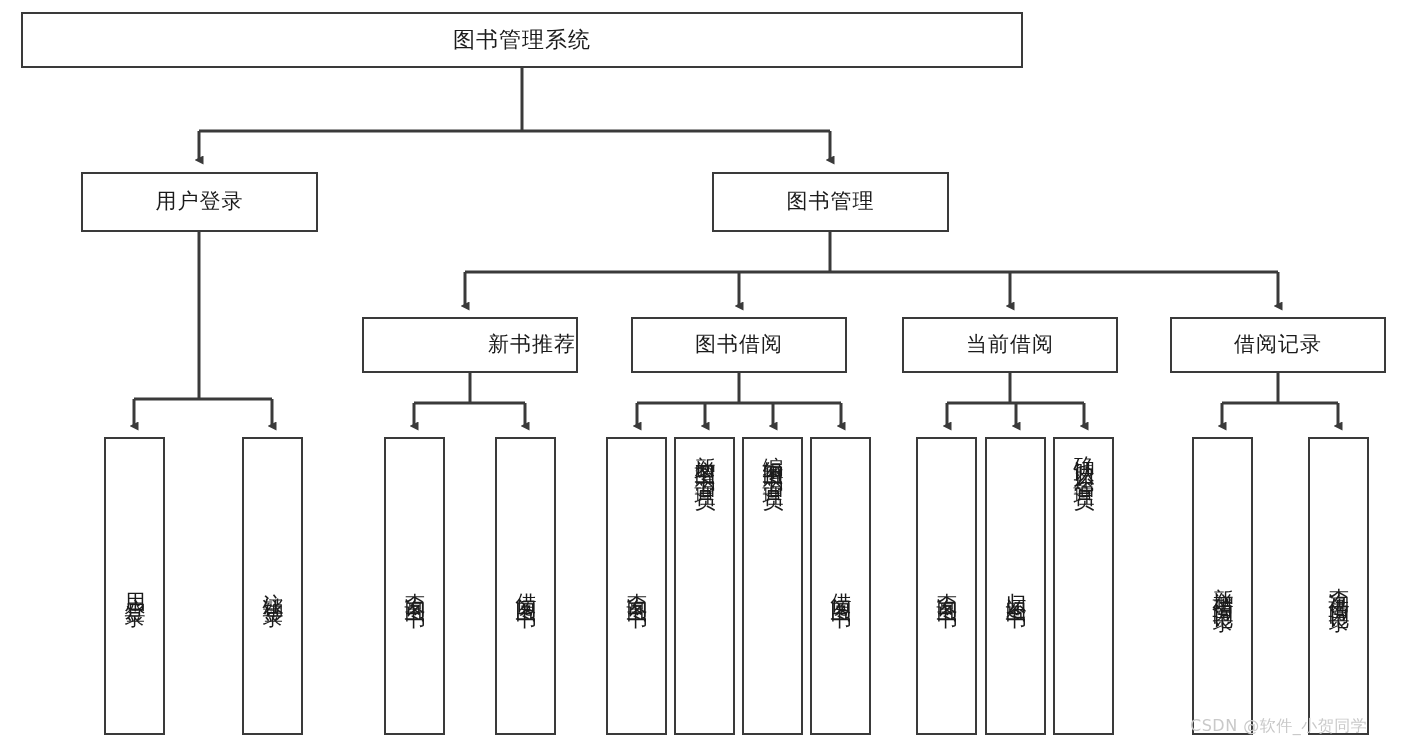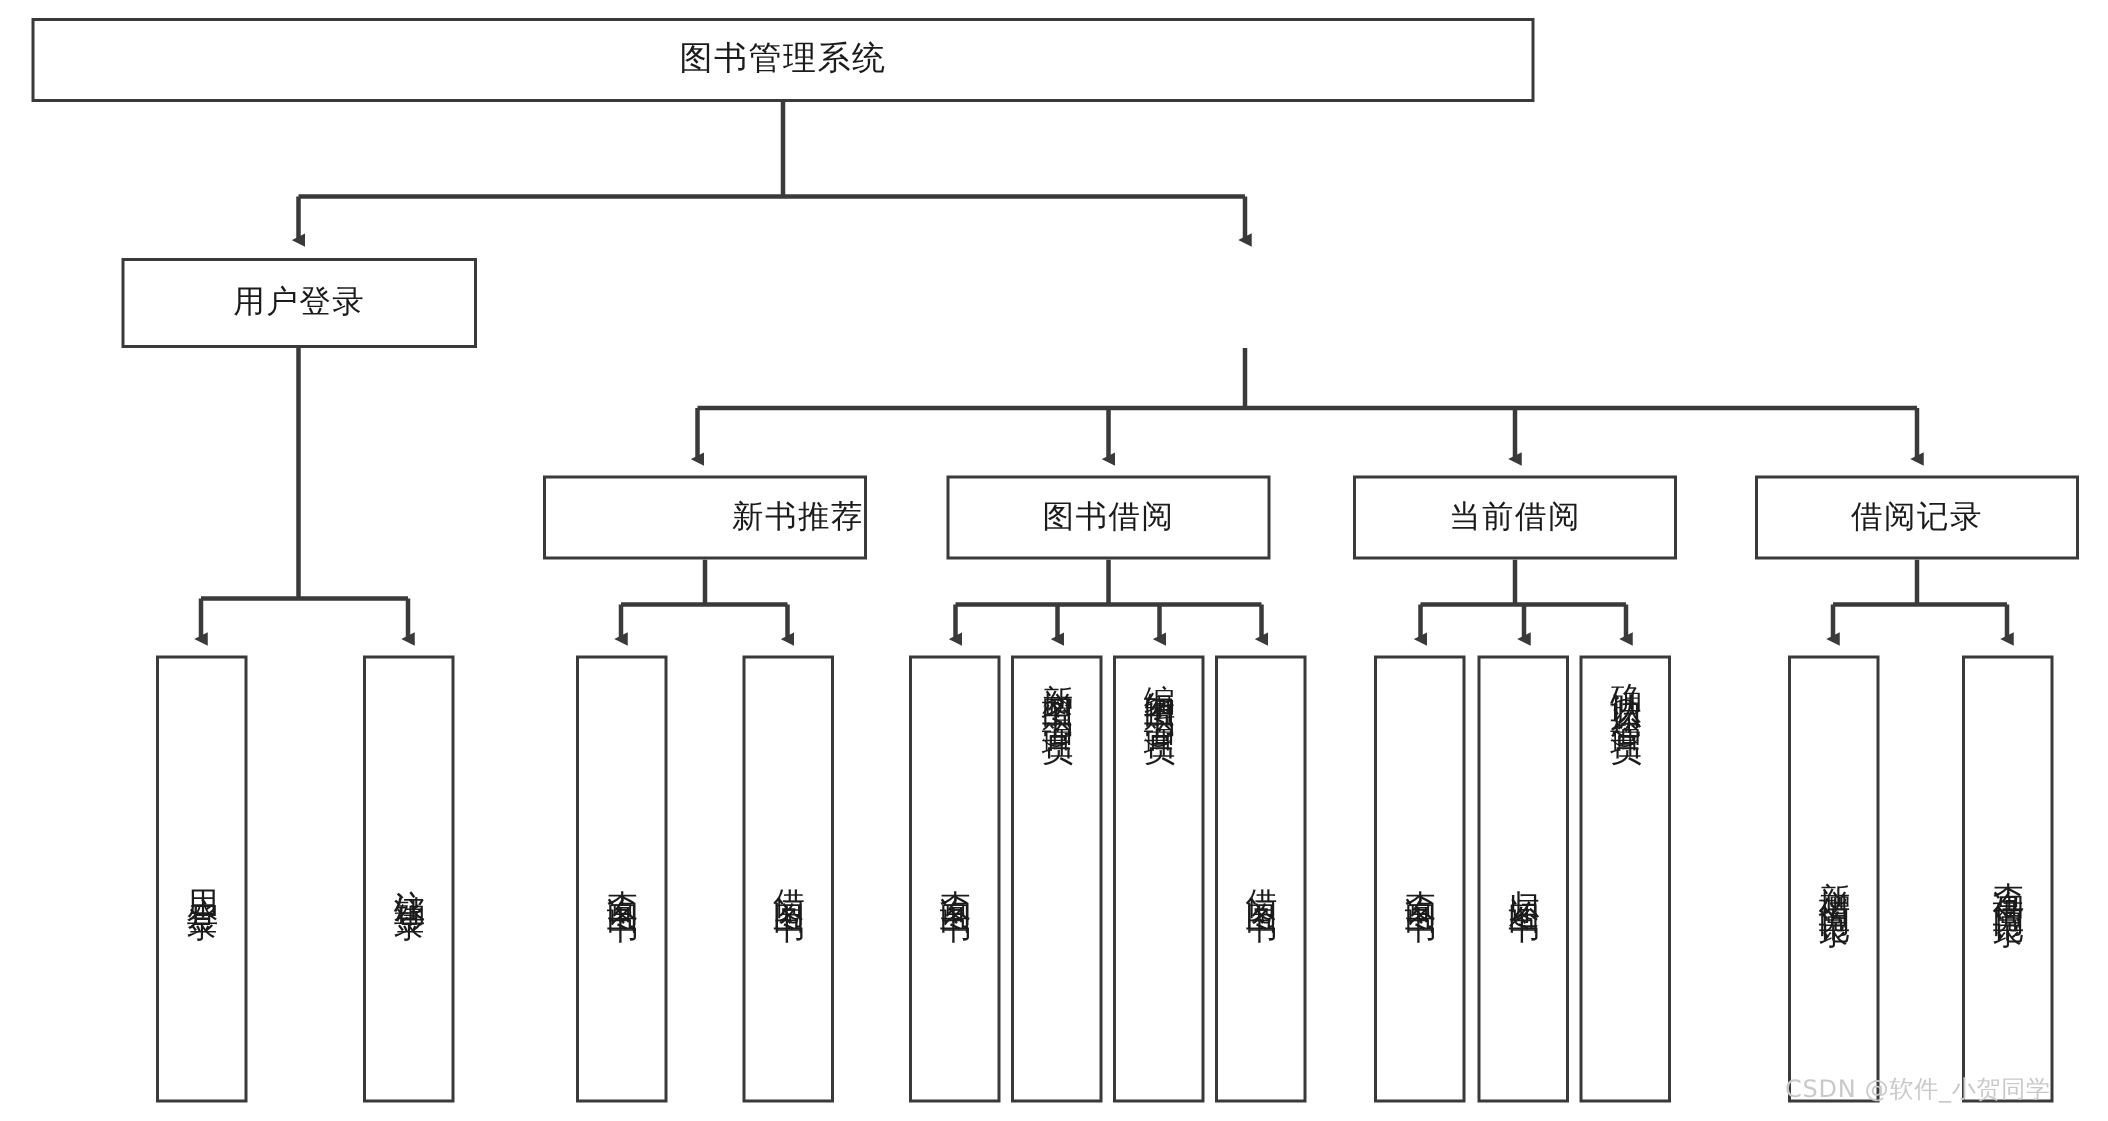--- a/index.html
+++ b/index.html
@@ -131,20 +131,23 @@
   </svg>
 
   <div class="node horiz root" style="left:21px; top:12px; width:1002px; height:56px;">
     <span>图书管理系统</span>
   </div>
 
   <div class="node horiz" style="left:81px; top:172px; width:237px; height:60px;">
     <span>用户登录</span>
   </div>
 
+  <div class="node horiz" style="left:712px; top:172px; width:237px; height:60px;">
+    <span>图书管理</span>
+  </div>
 
   <div class="node horiz" style="left:362px; top:317px; width:216px; height:56px;justify-content:flex-end;">
     <span>新书推荐</span>
   </div>
 
   <div class="node horiz" style="left:902px; top:317px; width:216px; height:56px;">
     <span>当前借阅</span>
   </div>
 
   <div class="node horiz" style="left:631px; top:317px; width:216px; height:56px;">

